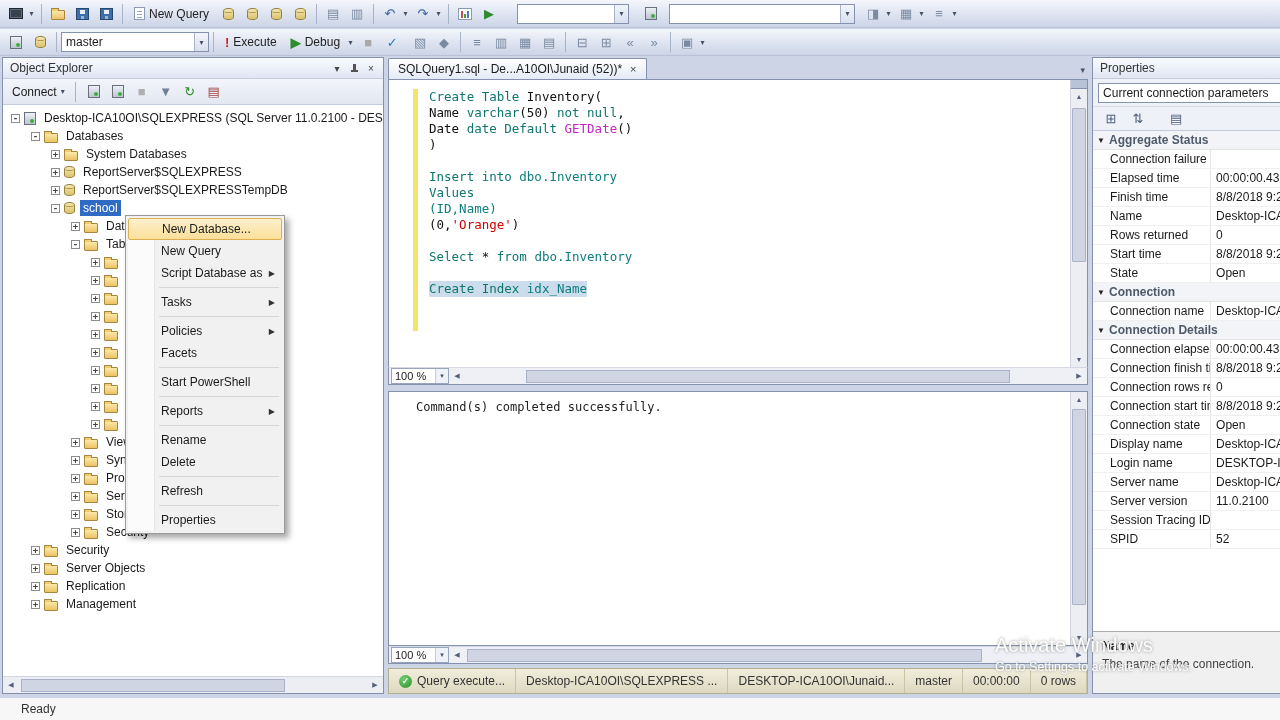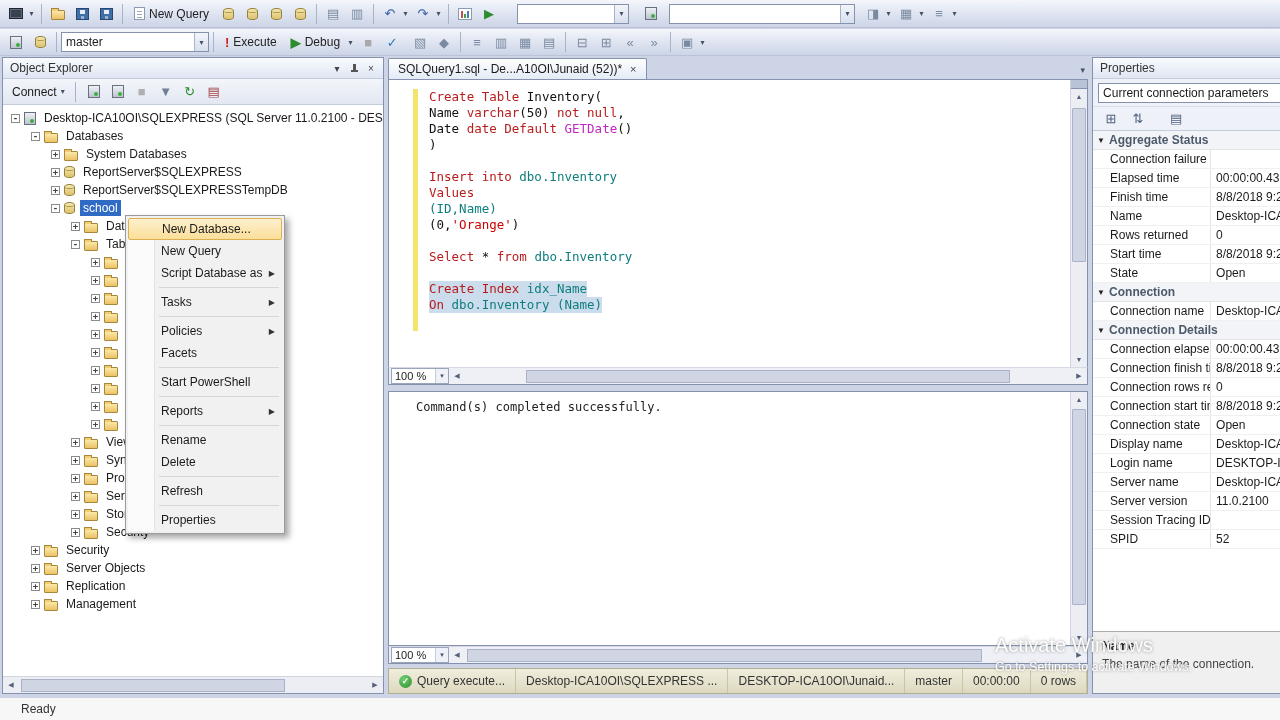--- a/index.html
+++ b/index.html
@@ -65,21 +65,21 @@
   .doc-tab{height:21px;display:flex;align-items:center;gap:8px;padding:0 9px;background:linear-gradient(#fefefe,#e4ebf7);border:1px solid #8592ad;border-bottom:none;border-radius:2px 2px 0 0;font-size:12px;max-width:270px;white-space:nowrap}
   .doc-tab .x{font-size:11px;color:#444}
   .strip-dd{position:absolute;right:3px;bottom:4px;font-size:9px;color:#44506a}
 
   .editorwrap{height:288px;background:#fff;border:1px solid #8592ad;border-bottom:none;position:relative;overflow:hidden;flex:none}
   .chbar{position:absolute;left:24px;top:9px;width:5px;height:242px;background:#f2e56a}
   .code{position:absolute;left:40px;top:9px;right:20px;font-family:"DejaVu Sans Mono",monospace;font-size:12.5px;line-height:16px}
   .code-line{height:16px;white-space:pre}
   .code-line .segs{display:inline-block}
   .code-line.hl .segs{background:#cbdcec}
-  .c-k{color:#b91c1c}.c-p{color:#111}.c-i{color:#0e7d7d}.c-s{color:#d00000}.c-f{color:#c028c0}
+  .c-k{color:#0f766e}.c-p{color:#111}.c-i{color:#0e7d7d}.c-s{color:#d00000}.c-f{color:#c028c0}
 
   .vscroll{position:absolute;top:0;right:0;bottom:0;width:17px;background:#eceef3;border-left:1px solid #d0d5e0;display:flex;flex-direction:column}
   .vs-split{height:9px;background:#b9c3d8;border-bottom:1px solid #8592ad}
   .vs-btn{height:15px;display:flex;align-items:center;justify-content:center;font-size:7px;color:#55617a}
   .vs-track{flex:1;position:relative}
   .vs-thumb{position:absolute;left:1px;right:1px;top:4px;height:62%;background:#cfd5e2;border:1px solid #a9b2c8;border-radius:1px}
 
   .ebar{height:18px;display:flex;align-items:center;background:#eef0f5;border:1px solid #8592ad;border-top:1px solid #d4d9e4;flex:none}
   .zoom{width:58px;height:16px;margin-left:2px;background:#fff;border:1px solid #9aa5bb;display:flex;align-items:center;flex:none}
   .zoom .zv{flex:1;padding:0 3px;font-size:11px}
@@ -487,21 +487,20 @@
           <div class="code-line"><span class="segs"><span class="c-p">)</span></span></div>
           <div class="code-line"></div>
           <div class="code-line"><span class="segs"><span class="c-k">Insert into </span><span class="c-i">dbo.Inventory</span></span></div>
           <div class="code-line"><span class="segs"><span class="c-k">Values</span></span></div>
           <div class="code-line"><span class="segs"><span class="c-i">(ID,Name)</span></span></div>
           <div class="code-line"><span class="segs"><span class="c-p">(0,</span><span class="c-s">'Orange'</span><span class="c-p">)</span></span></div>
           <div class="code-line"></div>
           <div class="code-line"><span class="segs"><span class="c-k">Select </span><span class="c-p">* </span><span class="c-k">from </span><span class="c-i">dbo.Inventory</span></span></div>
           <div class="code-line"></div>
           <div class="code-line hl"><span class="segs"><span class="c-k">Create Index </span><span class="c-i">idx_Name</span></span></div>
-          <div class="code-line hl"><span class="segs"><span class="c-k">On </span><span class="c-i">dbo.Inventory (Name)</span></span></div>
         </div>
       <div class="vscroll">
         <div class="vs-split"></div>
         <div class="vs-btn">▲</div>
         <div class="vs-track">
             <div class="vs-thumb"></div>
           </div>
         <div class="vs-btn">▼</div>
       </div>
     </div>

